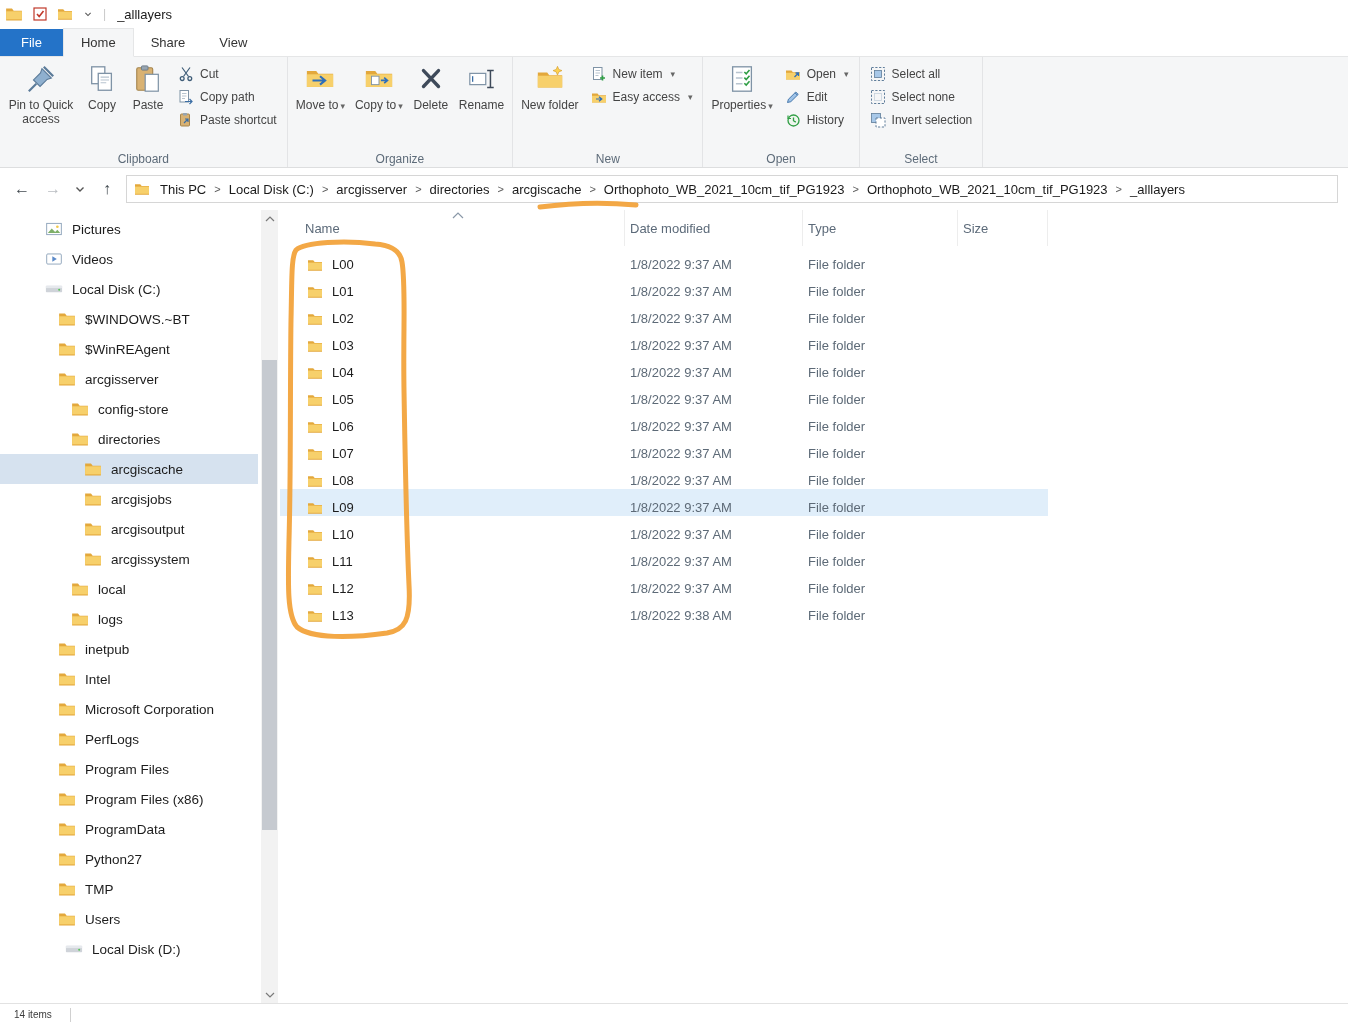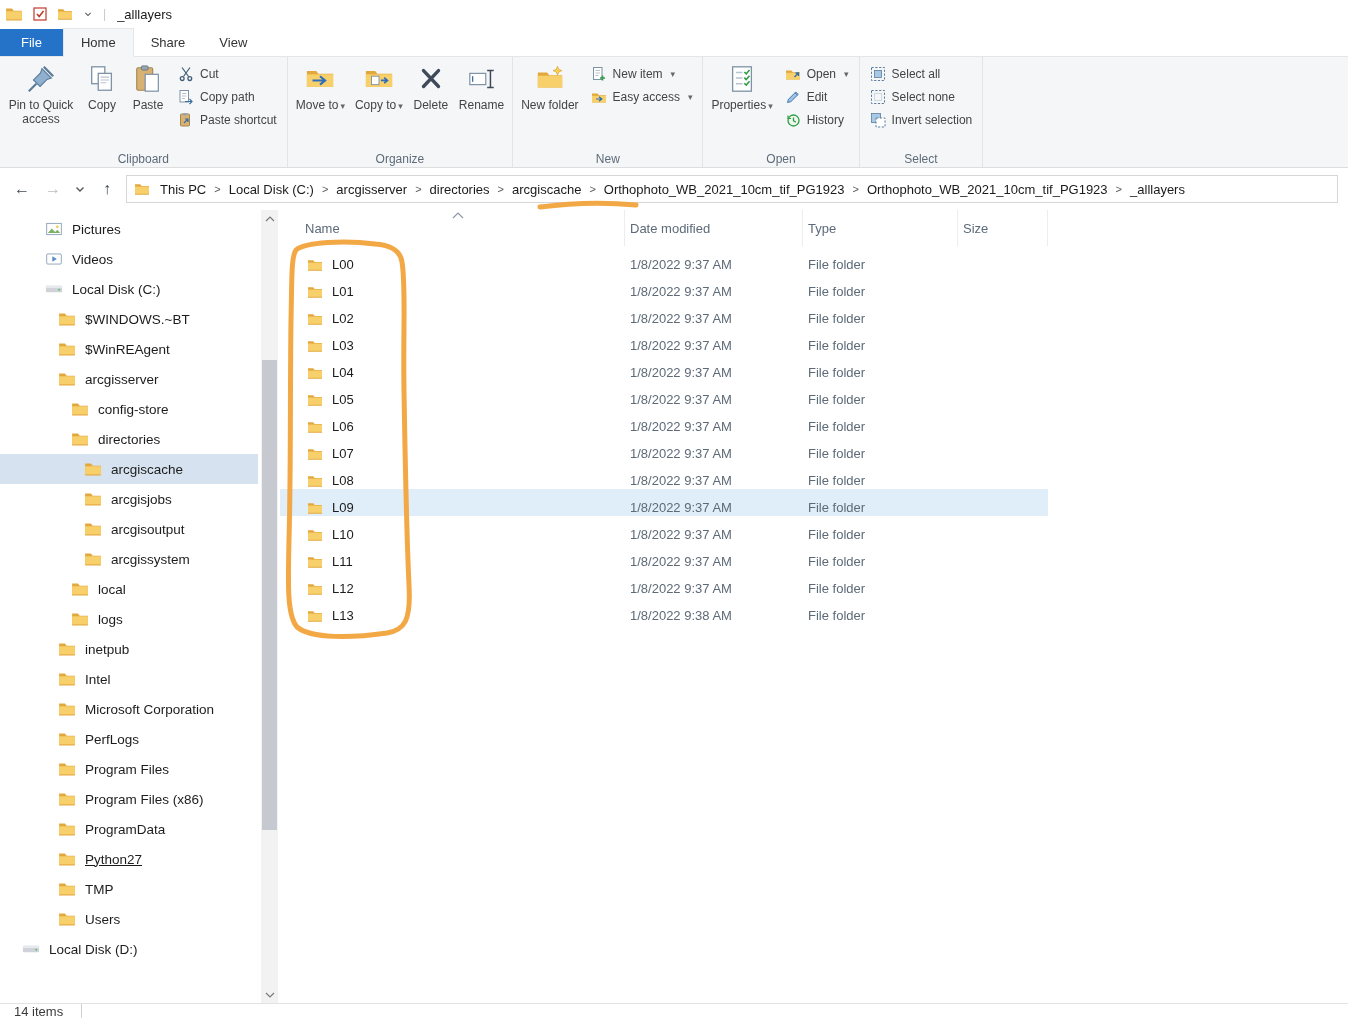--- a/index.html
+++ b/index.html
@@ -71,21 +71,21 @@
   .sort-caret{position:absolute;top:2px;left:172px;width:12px;height:7px;}
   .row{height:27px;display:flex;align-items:center;width:768px;}
   .row.selected{background:var(--row-selected);}
   .cell{white-space:nowrap;overflow:hidden;padding-left:5px;margin-top:10px;}
   .cell.c-name{width:345px;display:flex;align-items:center;gap:9px;padding-left:27px;color:#1c1c1c;}
   .cell.c-date{width:178px;color:#5d6a77;}
   .cell.c-type{width:155px;color:#5d6a77;}
   .cell.c-size{width:90px;color:#5d6a77;}
 
   
-  .statusbar{position:absolute;left:0;right:0;bottom:0;height:22px;border-top:1px solid #e2e2e2;display:flex;align-items:flex-start;padding-left:14px;font-size:13px;color:#3b3b3b;background:#fff;}
+  .statusbar{position:absolute;left:0;right:0;bottom:0;height:22px;border-top:1px solid #e2e2e2;display:flex;align-items:center;padding-left:14px;font-size:10px;color:#3b3b3b;background:#fff;}
   .status-sep{width:1px;height:14px;background:#d0d0d0;margin-left:18px;}
 
   
   .annotation{position:absolute;inset:0;z-index:40;pointer-events:none;}
   .annotation path{fill:none;stroke:var(--annotation);stroke-width:5;stroke-linecap:round;stroke-linejoin:round;opacity:.95;}
 </style>
 </head>
 <body>
 
 <div class="app">
@@ -580,21 +580,21 @@
           </div>
           <div class="tree-item" style="padding-left: 58px;">
             <span class="icon i18">
               <svg viewBox="0 0 16 16">
                 <path d="M1 3.2h5.2l1.5 1.9H15v8.7H1z" fill="#e3a83c"></path>
                 <path d="M1 5.6h14v7.2H1z" fill="#f7d06b"></path>
               </svg>
             </span>
             <span>ProgramData</span>
           </div>
-          <div class="tree-item" style="padding-left: 58px; text-decoration: underline;">
+          <div class="tree-item" style="padding-left: 58px;">
             <span class="icon i18">
               <svg viewBox="0 0 16 16">
                 <path d="M1 3.2h5.2l1.5 1.9H15v8.7H1z" fill="#e3a83c"></path>
                 <path d="M1 5.6h14v7.2H1z" fill="#f7d06b"></path>
               </svg>
             </span>
             <span>Python27</span>
           </div>
           <div class="tree-item" style="padding-left: 58px;">
             <span class="icon i18">
@@ -607,21 +607,21 @@
           </div>
           <div class="tree-item" style="padding-left: 58px;">
             <span class="icon i18">
               <svg viewBox="0 0 16 16">
                 <path d="M1 3.2h5.2l1.5 1.9H15v8.7H1z" fill="#e3a83c"></path>
                 <path d="M1 5.6h14v7.2H1z" fill="#f7d06b"></path>
               </svg>
             </span>
             <span>Users</span>
           </div>
-          <div class="tree-item" style="padding-left: 22px;">
+          <div class="tree-item" style="padding-left: 65px;">
             <span class="icon i18">
               <svg viewBox="0 0 16 16">
                 <rect x="0.8" y="5.2" width="14.4" height="5.6" rx="0.6" fill="#cfd3d9"></rect>
                 <rect x="0.8" y="5.2" width="14.4" height="2" fill="#e6e9ed"></rect>
                 <circle cx="12.6" cy="8.6" r="0.9" fill="#58c458"></circle>
               </svg>
             </span>
             <span>Local Disk (D:)</span>
           </div>
         </div>

